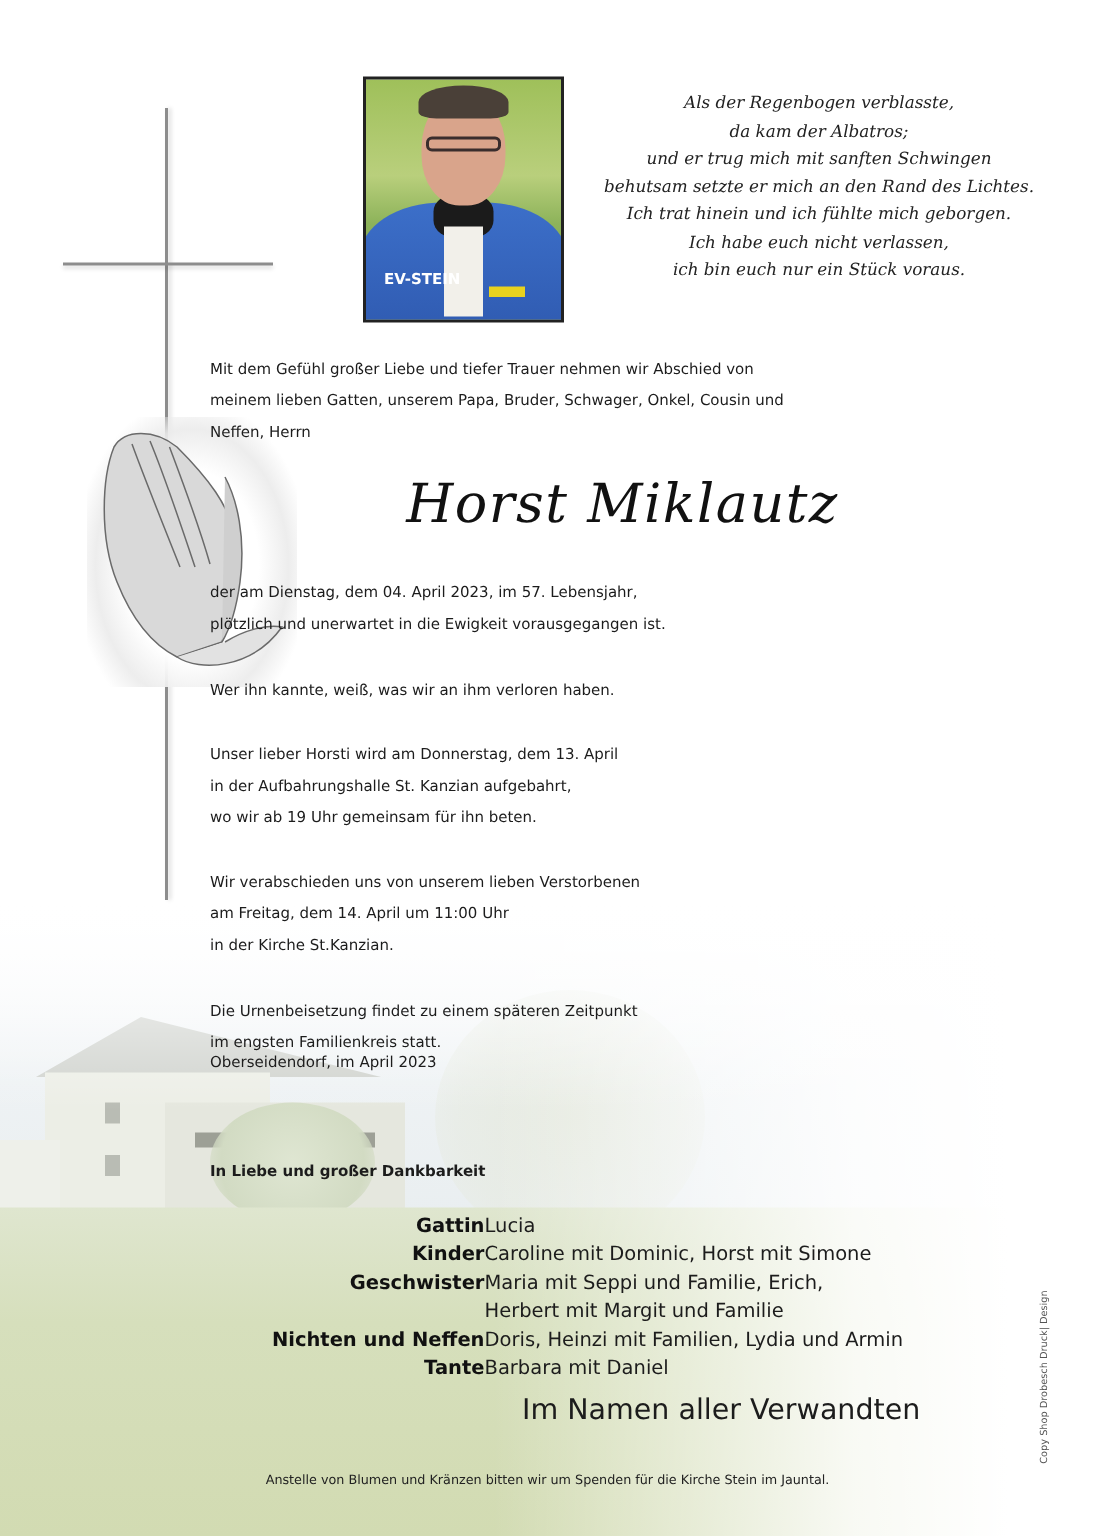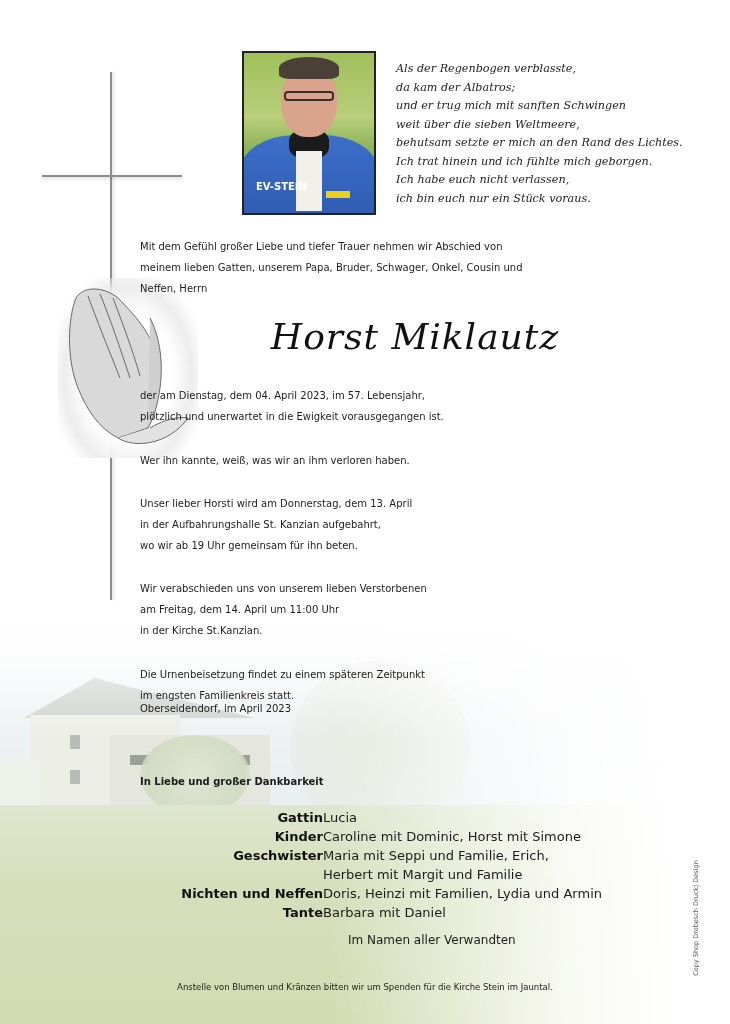--- a/index.html
+++ b/index.html
@@ -108,42 +108,42 @@
     }
     .photo .badge {
       position: absolute; left: 82px; top: 138px; width: 24px; height: 7px; background: #e8d21e;
     }
     
     .poem {
       position: absolute; left: 396px; top: 60px; width: 300px;
       font-family: "DejaVu Serif", "Liberation Serif", serif; font-style: italic;
       font-size: 11.2px; line-height: 18.5px; color: #222;
     }
-    .poem div { white-space: nowrap; }
+    .poem div { white-space: nowrap; text-align: center; }
     
     .block {
       position: absolute; left: 140px; width: 540px; text-align: left;
       font-size: 10px; line-height: 21px; color: #1c1c1c;
     }
     .name {
       position: absolute; left: 200px; width: 430px; top: 312px; text-align: center;
       font-family: "DejaVu Serif", "Liberation Serif", serif; font-style: italic;
       font-size: 36px; line-height: 50px; color: #111; letter-spacing: 1px;
     }
     .bold-center { font-weight: bold; }
     
     .family {
       position: absolute; left: 160px; top: 808px; width: 500px;
       font-size: 13px; line-height: 19px;
     }
     .fam-row { display: flex; }
     .fam-label { width: 163px; text-align: right; font-weight: bold; box-sizing: content-box; color: #111; }
     .fam-value { flex: 1; color: #1c1c1c; }
     .closing {
-      position: absolute; left: 348px; top: 931px; font-size: 12px; line-height: 19px; color: #1c1c1c;
+      position: absolute; left: 348px; top: 931px; font-size: 19px; line-height: 19px; color: #1c1c1c;
     }
     .footnote {
       position: absolute; left: 140px; top: 982px; width: 450px; text-align: center;
       font-size: 8.5px; color: #222;
     }
     .credit {
       position: absolute; left: 628px; top: 912px; width: 140px; height: 12px;
       transform: rotate(-90deg); transform-origin: center; text-align: center;
       font-size: 6.5px; color: #555; white-space: nowrap;
     }
@@ -194,21 +194,20 @@
   <div class="hair"></div>
   <div class="glasses"></div>
   <div class="logo">EV-STEIN</div>
   <div class="badge"></div>
 </div>
 
 <div class="poem">
   <div>Als der Regenbogen verblasste,</div>
   <div>da kam der Albatros;</div>
   <div>und er trug mich mit sanften Schwingen</div>
-  <div>weit über die sieben Weltmeere,</div>
   <div>behutsam setzte er mich an den Rand des Lichtes.</div>
   <div>Ich trat hinein und ich fühlte mich geborgen.</div>
   <div>Ich habe euch nicht verlassen,</div>
   <div>ich bin euch nur ein Stück voraus.</div>
 </div>
 
 <div class="block" style="top:236px;">
   <div>Mit dem Gefühl großer Liebe und tiefer Trauer nehmen wir Abschied von</div>
   <div>meinem lieben Gatten, unserem Papa, Bruder, Schwager, Onkel, Cousin und</div>
   <div>Neffen, Herrn</div>

